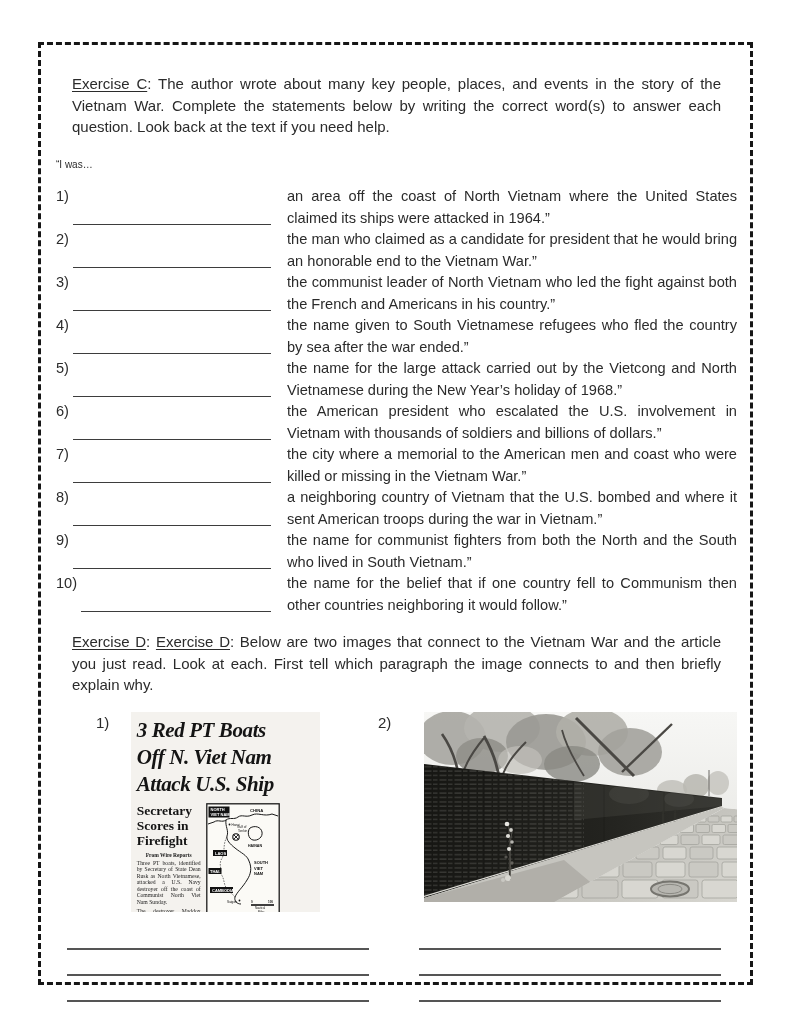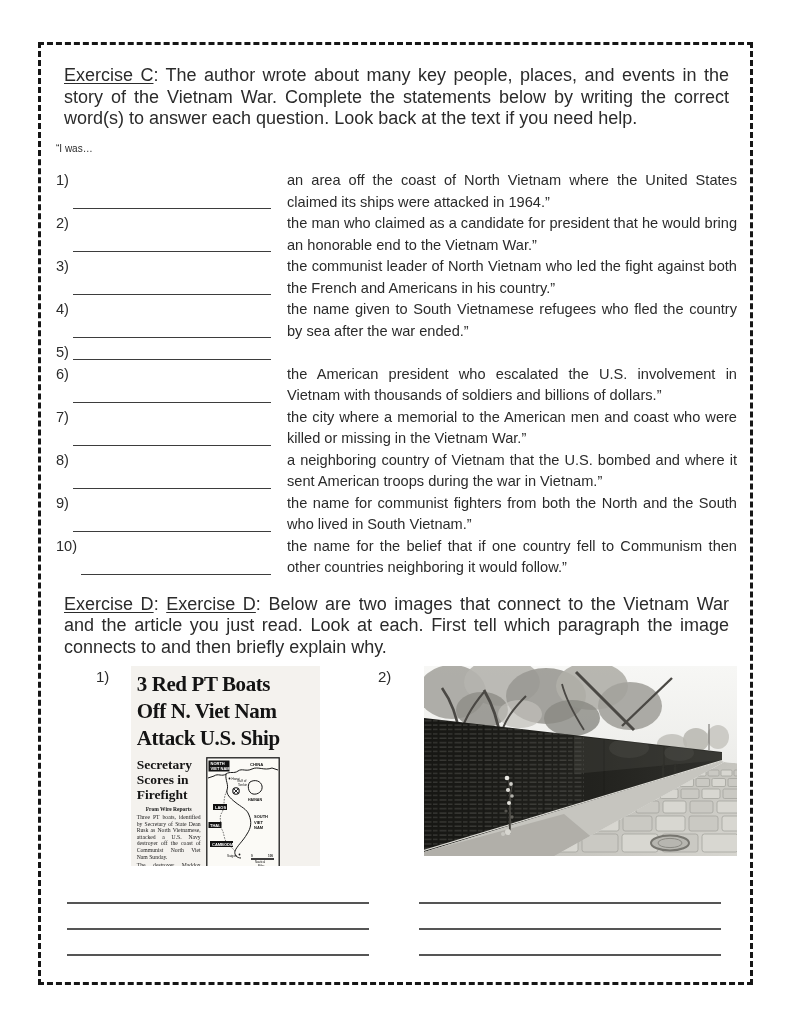--- a/index.html
+++ b/index.html
@@ -2,42 +2,42 @@
 <html><head>
 <meta charset="utf-8">
 <style>
   html,body{margin:0;padding:0;background:#ffffff;}
   .page{position:relative;width:791px;height:1024px;background:#ffffff;overflow:hidden;
         font-family:"Liberation Sans","DejaVu Sans",sans-serif;color:#2b2b2b;}
   .stitch-border{position:absolute;left:38px;top:42px;width:709px;height:937px;
         border:3px dashed #161616;}
   .inner{position:absolute;left:0;top:0;right:0;bottom:0;padding:12px 13px 0 15px;}
 
-  .para{margin:8px;font-size:18px;line-height:21.5px;text-align:justify;}
+  .para{margin:16px;font-size:15px;line-height:21.5px;text-align:justify;}
   .ul{text-decoration:underline;text-underline-offset:2px;}
   .quote{margin:5px 0 11px 0;font-size:10px;line-height:21.5px;}
 
   .list{margin:0;}
   .item{display:flex;font-size:14.6px;line-height:21.5px;}
   .item .left{flex:0 0 231px;display:flex;}
   .item .num{white-space:nowrap;}
   .item .blank{flex:1;border-bottom:1.6px solid #3d3d3d;margin:0 16px 4px 4px;align-self:flex-end;height:14px;}
   .item .desc{flex:1;text-align:justify;}
 
   .exd{margin-top:15px;}
 
   .figures{position:relative;display:flex;align-items:flex-start;margin:3px 0 0 40px;}
   .figlabel{font-size:15px;width:20px;margin-right:15px;margin-top:2px;}
   .lbl2{margin-left:58px;margin-right:26px;}
 
   
   .newspaper{width:192px;height:200px;background:#f4f2ee;overflow:hidden;
              font-family:"Liberation Serif","DejaVu Serif",serif;color:#141414;
              padding:5px 0 0 6px;box-sizing:border-box;}
-  .headline div{font-size:21px;line-height:27px;font-weight:bold;letter-spacing:-0.4px;white-space:nowrap;}
+  .headline div{font-size:21px;line-height:27px;font-weight:bold;letter-spacing:-0.4px;white-space:nowrap;font-style:italic;}
   .npcols{display:flex;margin-top:5px;}
   .npleft{width:64px;}
   .subhead div{font-size:13.5px;line-height:15px;font-weight:bold;}
   .byline{font-size:5.5px;font-weight:bold;text-align:center;margin:4px 0 2px 0;}
   .npbody{font-size:5.7px;line-height:6.6px;margin:0 0 2px 0;text-align:justify;color:#1d1d1d;}
   .npmap{margin-left:5px;flex:0 0 auto;}
   .npmap text{font-family:"Liberation Sans","DejaVu Sans",sans-serif;}
 
   
   .photo{width:318px;height:190px;overflow:hidden;background:#eceae6;}
@@ -85,20 +85,21 @@
               <span class="num">4)</span>
               <span class="blank"></span>
             </div>
           <div class="desc">the name given to South Vietnamese refugees who fled the country by sea after the war ended.”</div>
         </div>
         <div class="item">
           <div class="left">
               <span class="num">5)</span>
               <span class="blank"></span>
             </div>
+          <div class="desc">the name for the large attack carried out by the Vietcong and North Vietnamese during the New Year’s holiday of 1968.”</div>
         </div>
         <div class="item">
           <div class="left">
               <span class="num">6)</span>
               <span class="blank"></span>
             </div>
           <div class="desc">the American president who escalated the U.S. involvement in Vietnam with thousands of soldiers and billions of dollars.”</div>
         </div>
         <div class="item">
           <div class="left">

